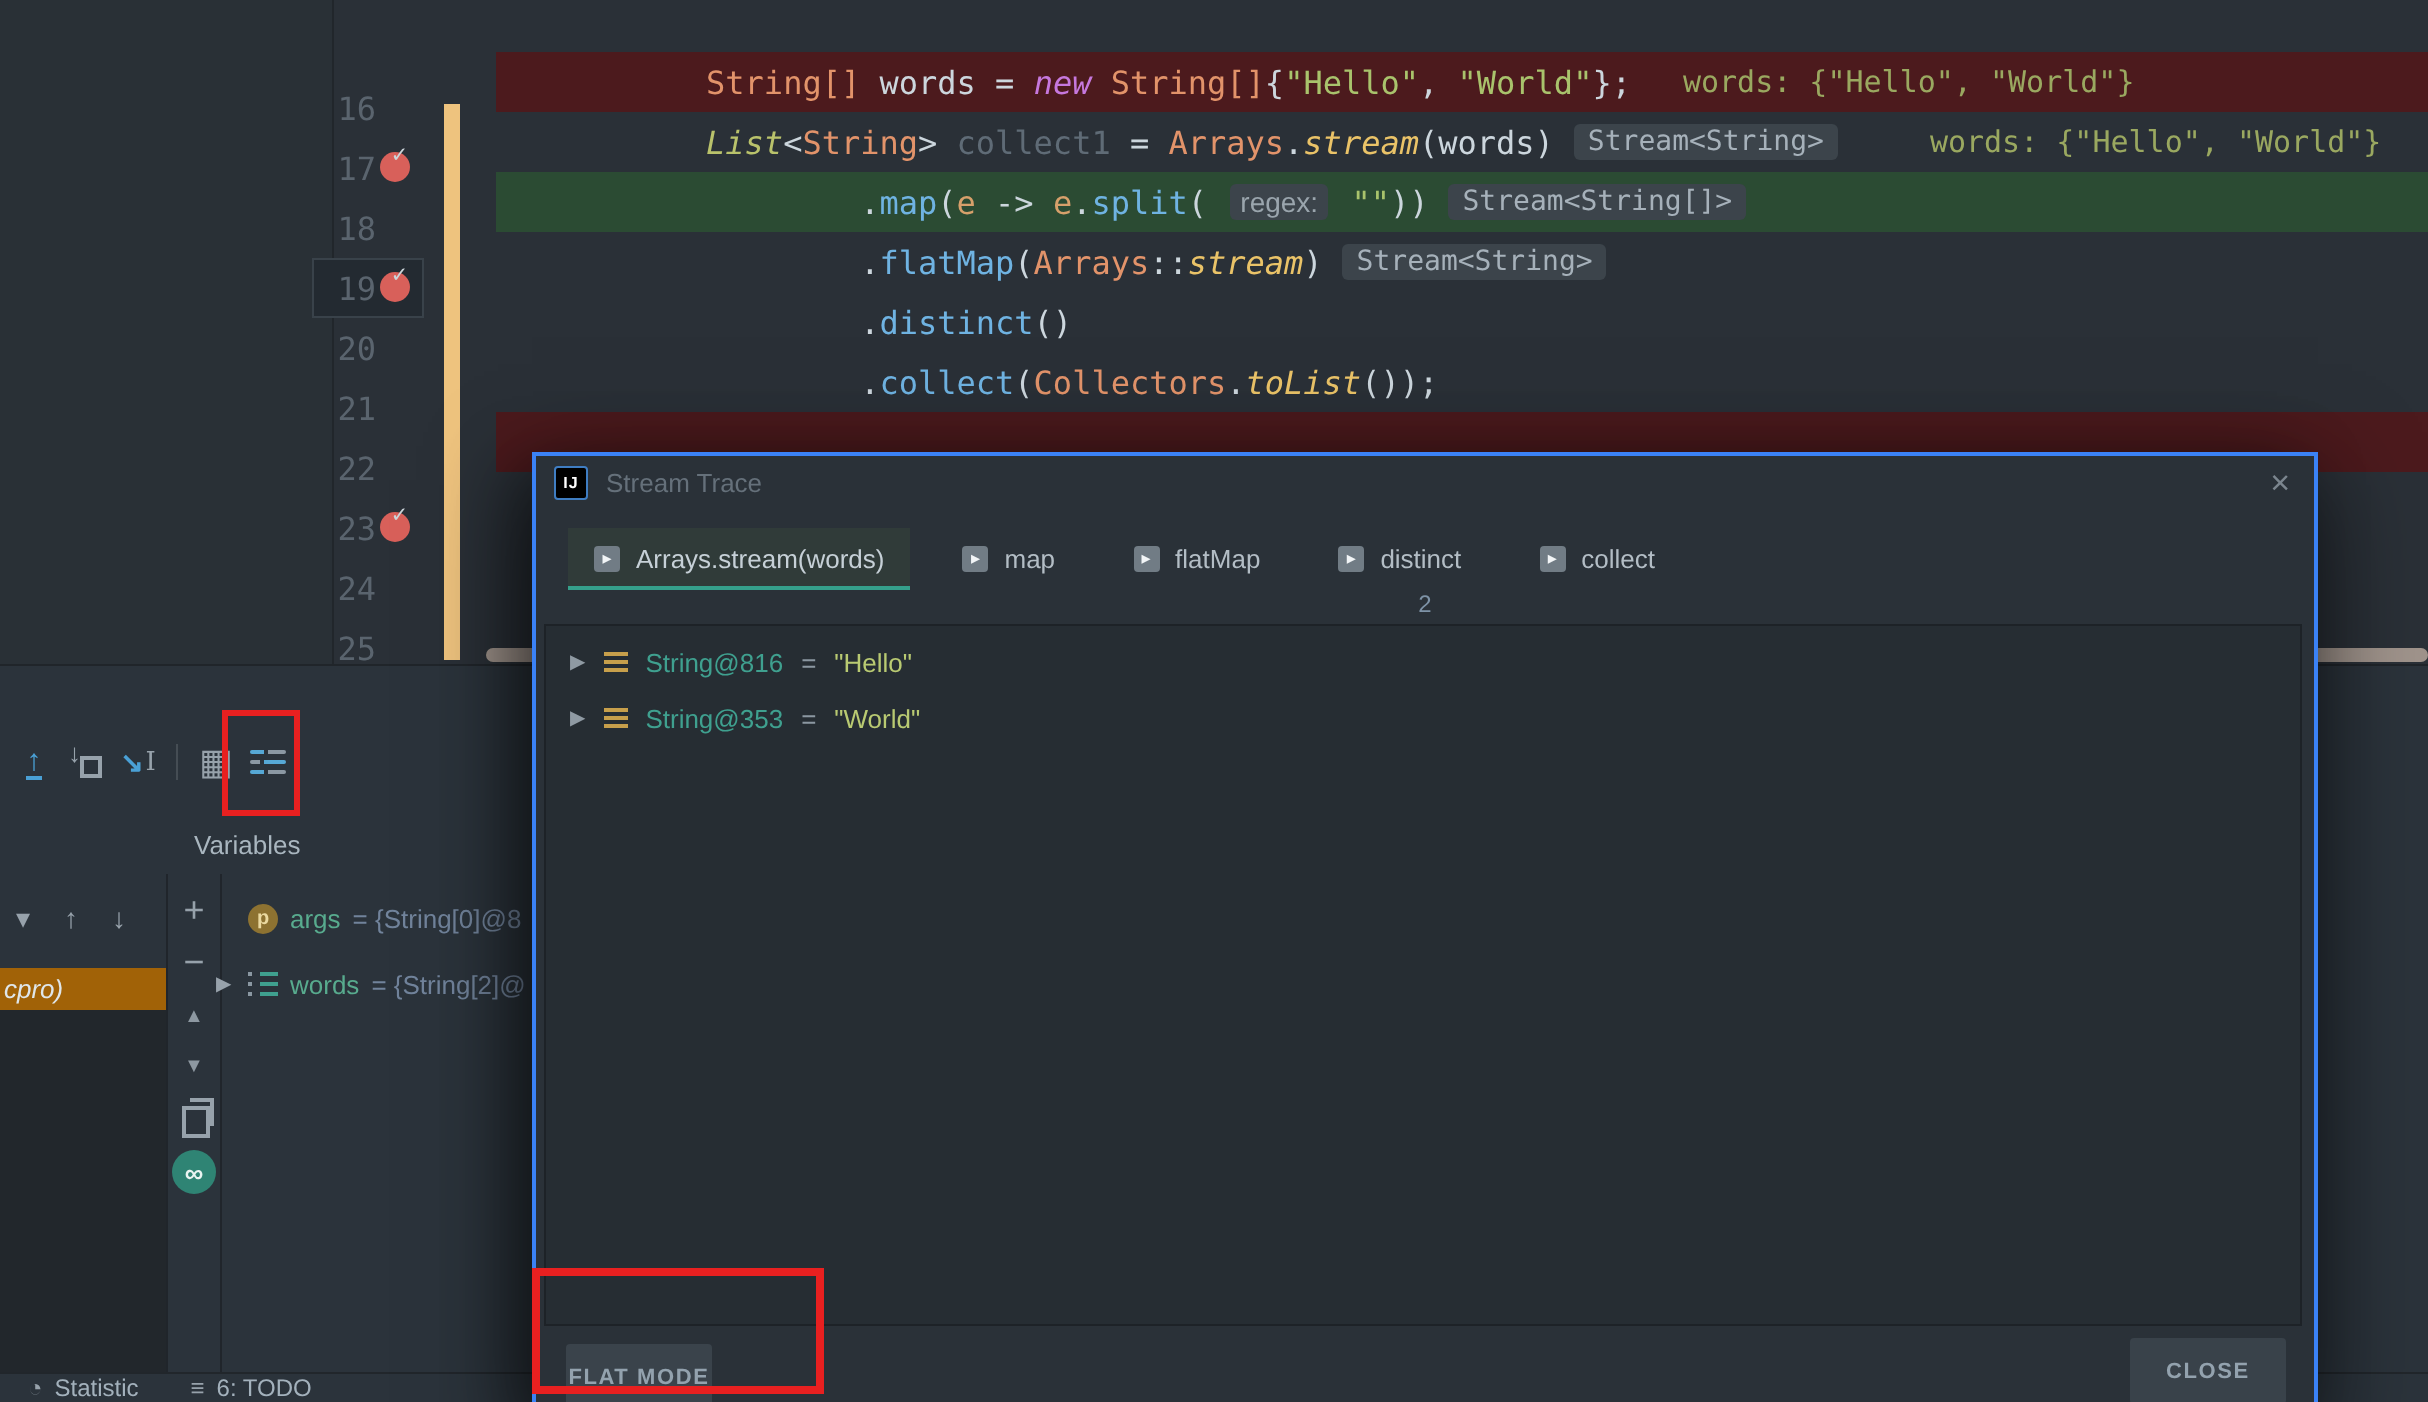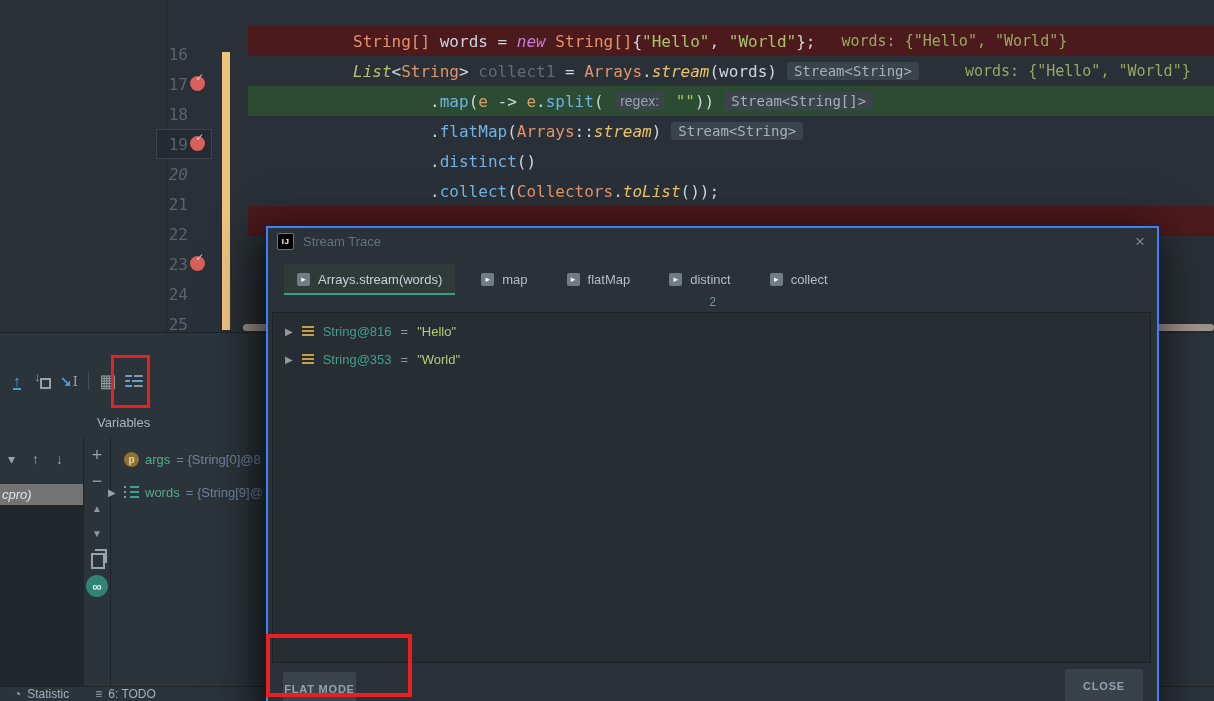--- a/index.html
+++ b/index.html
@@ -45,21 +45,21 @@
   .ic-cursor .i{color:#97a2ab;font-size:13px;font-family:"DejaVu Serif",serif;margin-left:1px;}
   .ic-grid{color:#97a2ab;font-size:18px;line-height:18px;}
   .tb-sep{width:1px;height:18px;background:#454d54;margin:0 2px;}
   .trace{display:flex;flex-direction:column;justify-content:center;gap:3px;width:18px;}
   .trace b{display:block;height:2px;border-radius:1px;}
   .trace .t1{background:linear-gradient(90deg,#56a8d5 0 7px,#2b333b 7px 9px,#8b98a3 9px 18px);}
   .trace .t2{background:linear-gradient(90deg,#8b98a3 0 5px,#2b333b 5px 7px,#56a8d5 7px 18px);}
   #variables-label{position:absolute;left:97px;top:82px;font-size:13px;color:#a9b6bf;}
   #frames-toolbar{position:absolute;left:8px;top:118px;display:flex;gap:17px;align-items:center;color:#97a2ab;}
   #frames-toolbar .fa{font-size:14px;}
-  #frame-selected{position:absolute;left:0;top:151px;width:83px;height:21px;background:#737373;overflow:hidden;
+  #frame-selected{position:absolute;left:0;top:151px;width:83px;height:21px;background:#a16207;overflow:hidden;
                   display:flex;align-items:center;}
   #frame-selected span{font:italic 13px "Liberation Sans",sans-serif;color:#dfe6ea;padding-left:2px;}
   #frames-dark{position:absolute;left:0;top:172px;width:83px;height:182px;background:#22272c;}
   .vsep{position:absolute;top:104px;width:1px;height:250px;background:#20252b;}
   #strip{position:absolute;left:84px;top:0;width:26px;height:100%;}
   .strip-ic{position:absolute;left:0;width:26px;text-align:center;color:#97a2ab;}
   .ic-copy{position:absolute;left:7px;width:10px;height:12px;border:2px solid #97a2ab;background:#2b333b;}
   .ic-copy::after{content:"";position:absolute;left:2px;top:-6px;width:10px;height:12px;border:2px solid #97a2ab;
                   border-bottom:none;border-left:none;}
   .ic-glasses{position:absolute;left:2px;width:22px;height:22px;border-radius:50%;background:#2f8474;color:#eaf4f1;
@@ -134,21 +134,21 @@
         </div>
         <div class="g-row" style="top: 56px;">
           <span class="g-num">18</span>
         </div>
         <div class="g-row g-cur" style="top: 86px;">
           <span class="g-num">19</span>
           <span class="bp">
             <span class="bp-check">✓</span>
           </span>
         </div>
-        <div class="g-row" style="top: 116px; font-style: italic;">
+        <div class="g-row" style="top: 116px;">
           <span class="g-num">20</span>
         </div>
         <div class="g-row" style="top: 146px;">
           <span class="g-num">21</span>
         </div>
         <div class="g-row" style="top: 176px;">
           <span class="g-num">22</span>
         </div>
         <div class="g-row" style="top: 206px;">
           <span class="g-num">23</span>
@@ -255,21 +255,21 @@
       <span class="strip-ic" style="top:170px;font-size:10px;color:#8d98a1">▲</span>
       <span class="strip-ic" style="top:195px;font-size:10px;color:#8d98a1">▼</span>
       <span class="ic-copy" style="top:220px"></span>
       <span class="ic-glasses" style="top:242px">
         <span>∞</span>
       </span>
     </div>
 
     <div id="vars">
         <div class="var-row" style="top: 114px;"><span class="var-spacer"></span><span class="p-circle">p</span><span class="var-name">args</span><span class="var-val">= {String[0]@8</span></div>
-        <div class="var-row" style="top: 147px;"><span class="var-exp">▶</span><span class="numlist"><u></u><i></i></span><span class="var-name">words</span><span class="var-val">= {String[9]@</span></div>
+        <div class="var-row" style="top: 147px;"><span class="var-exp">▶</span><span class="numlist"><u></u><i></i></span><span class="var-name">words</span><span class="var-val">= {String[2]@</span></div>
       </div>
 
     <div id="status-bar">
       <div class="sb-item">
         <span class="sb-ic">◔</span>
         <span>Statistic</span>
       </div>
       <div class="sb-item">
         <span class="sb-ic">≡</span>
         <span>6: TODO</span>

